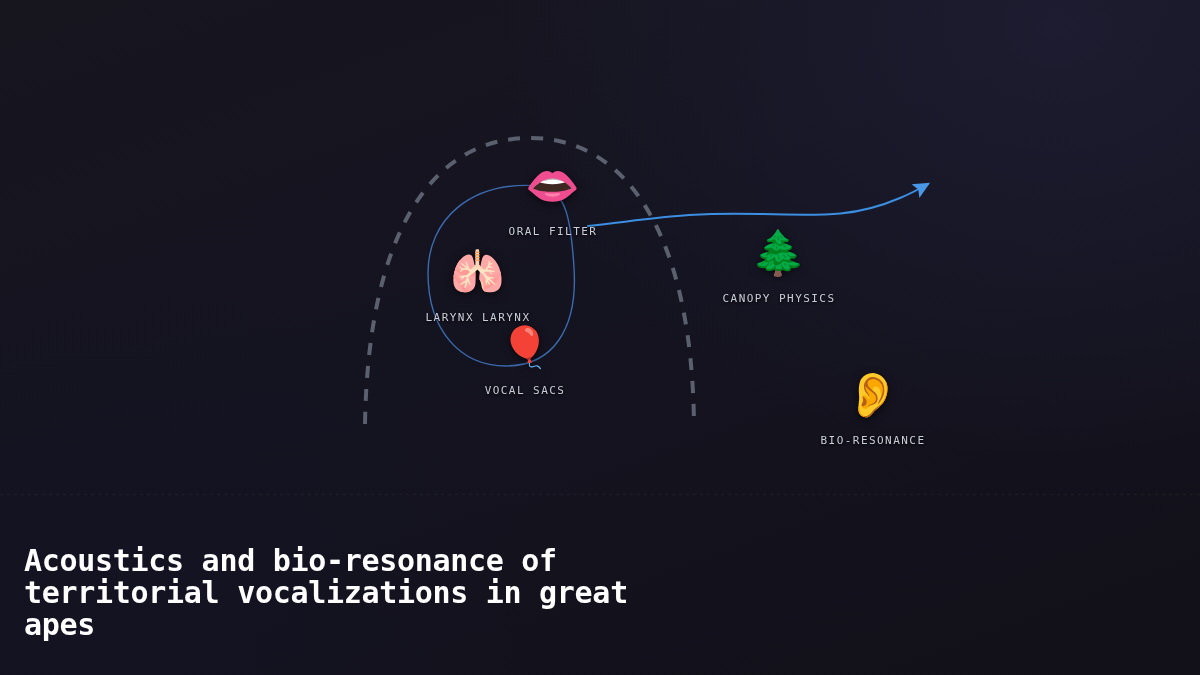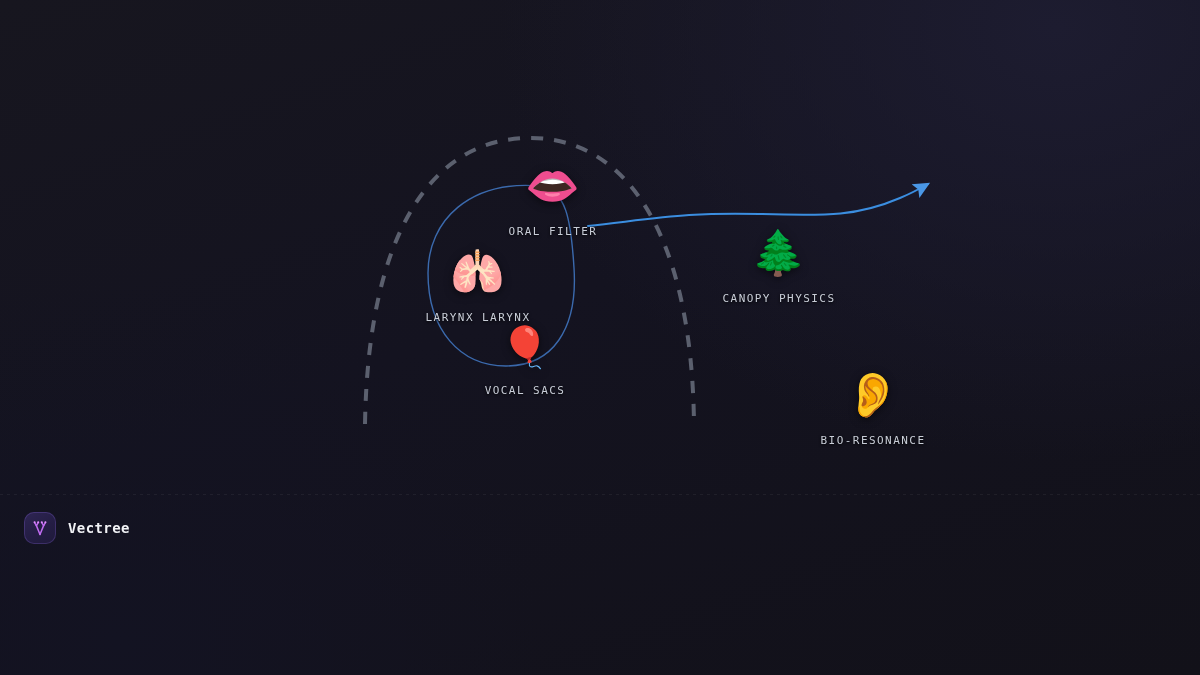--- a/index.html
+++ b/index.html
@@ -150,38 +150,20 @@
     <div class="node" style="left:873px; top:410px;">
       <span class="glyph" style="font-size:44px;">👂</span>
       <span class="cap">BIO-RESONANCE</span>
     </div>
   </div>
 
   <div id="divider"></div>
 
   <div id="footer">
 
-    <div id="brand">
-      <span id="logo">
-        <svg width="20" height="20" viewBox="0 0 20 20" aria-hidden="true">
-          <g stroke="#c06cf0" stroke-width="1.5" stroke-linecap="round" fill="none">
-            <path d="M10 16.5 L6.4 7.6"></path>
-            <path d="M10 16.5 L13.6 7.6"></path>
-            <path d="M6.4 7.6 L4.6 4.6"></path>
-            <path d="M6.4 7.6 L8.2 4.6"></path>
-            <path d="M13.6 7.6 L11.8 4.6"></path>
-            <path d="M13.6 7.6 L15.4 4.6"></path>
-          </g>
-          <g fill="#e08cff">
-            <circle cx="4.6" cy="4.2" r="1.05"></circle>
-            <circle cx="8.2" cy="4.2" r="1.05"></circle>
-            <circle cx="11.8" cy="4.2" r="1.05"></circle>
-            <circle cx="15.4" cy="4.2" r="1.05"></circle>
-          </g>
-        </svg>
-      </span>
-      <span id="brandname">Vectree</span>
-    </div>
 
+    <h1 id="title">Acoustics and bio-resonance of
+territorial vocalizations in great
+apes</h1>
 
   </div>
 
 </div>
 
 </body></html>

